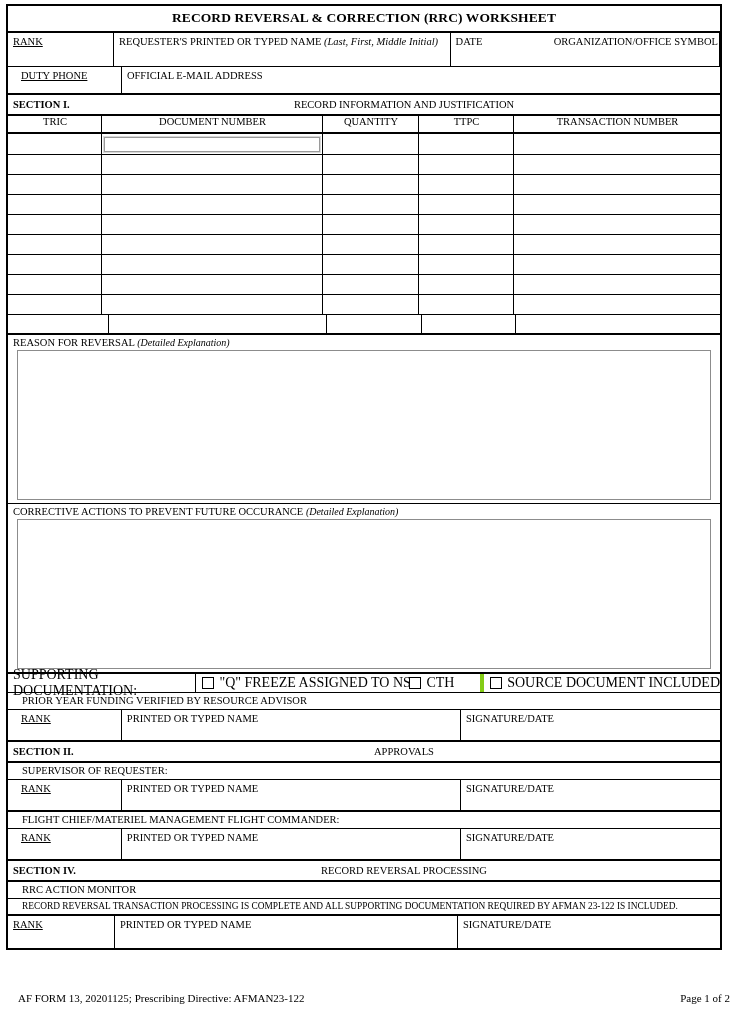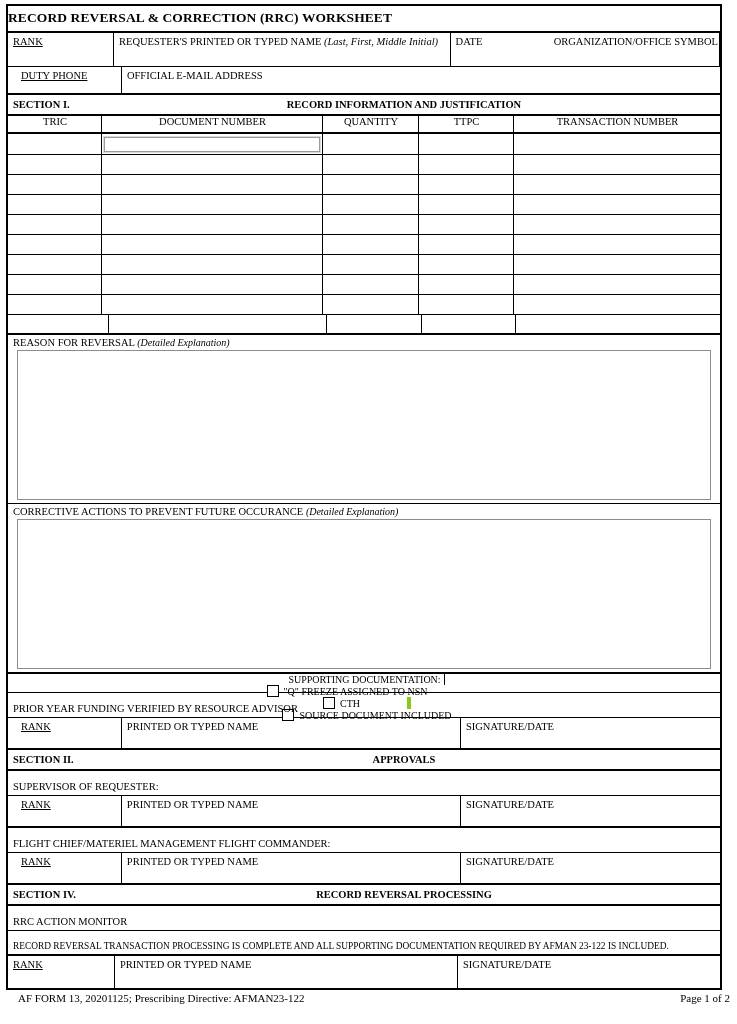--- a/index.html
+++ b/index.html
@@ -48,20 +48,21 @@
     border-right: 1px solid #000;
     padding: 3px 4px 0 5px;
     font-size: 10.5px;
     line-height: 12px;
     overflow: hidden;
     white-space: nowrap;
   }
   .cell.lastcol { border-right: none; }
 
   .title-bar {
+    text-align: center;
     font-weight: bold;
     font-size: 13.5px;
     letter-spacing: .1px;
     padding: 4px 0 5px 0;
     border-bottom: 2px solid #000;
   }
 
   
   .ident-row { height: 34px; }
   .ident-row2 { height: 28px; }
@@ -74,21 +75,21 @@
     border-bottom: 2px solid #000;
     font-size: 10.5px;
   }
   .section-bar .sec-no {
     font-weight: bold;
     padding-left: 5px;
     width: 150px;
     box-sizing: border-box;
   }
   .section-bar .sec-name {
-    font-weight: bold;
+    font-weight: normal;
     flex: 1;
     text-align: center;
     padding-right: 70px;
   }
 
   
   .th {
     text-align: center;
     font-size: 10.5px;
     padding-top: 0;
@@ -142,23 +143,22 @@
   #reason-box { height: 150px; }
   #corrective-box { height: 150px; }
   .narr-wrap { border-bottom: 1px solid #000; }
   .narr-wrap.thick { border-bottom: 2px solid #000; }
 
   
   .supp-row {
     display: flex;
     align-items: center;
     height: 18px;
-    font-size: 10px;
+    font-size: 14px;
     border-bottom: 1px solid #000;
-    flex-direction: column;
   }
   .supp-label {
     padding-left: 5px;
     border-right: 1px solid #000;
     height: 100%;
     display: flex;
     align-items: center;
     box-sizing: border-box;
     padding-right: 3px;
   }
@@ -177,27 +177,26 @@
     background: #fff;
     display: inline-block;
     margin-right: 5px;
     flex: none;
   }
   .cbx-label { white-space: nowrap; }
 
   .plain-row {
     height: 17px;
     font-size: 10.5px;
-    padding-left: 5px;
+    padding-left: 14px;
     padding-top: 2px;
     box-sizing: border-box;
     border-bottom: 1px solid #000;
     white-space: nowrap;
     overflow: hidden;
-    margin-top: 8px;
   }
   .plain-row.thick { border-bottom: 2px solid #000; }
   .plain-row.tiny { font-size: 9.4px; padding-top: 2px; }
 
   
   .sig-row { height: 32px; }
   .c-rank { width: 107px; text-decoration: underline; }
   .c-name { width: 343px; }
   .c-sig  { width: 262px; }
 

